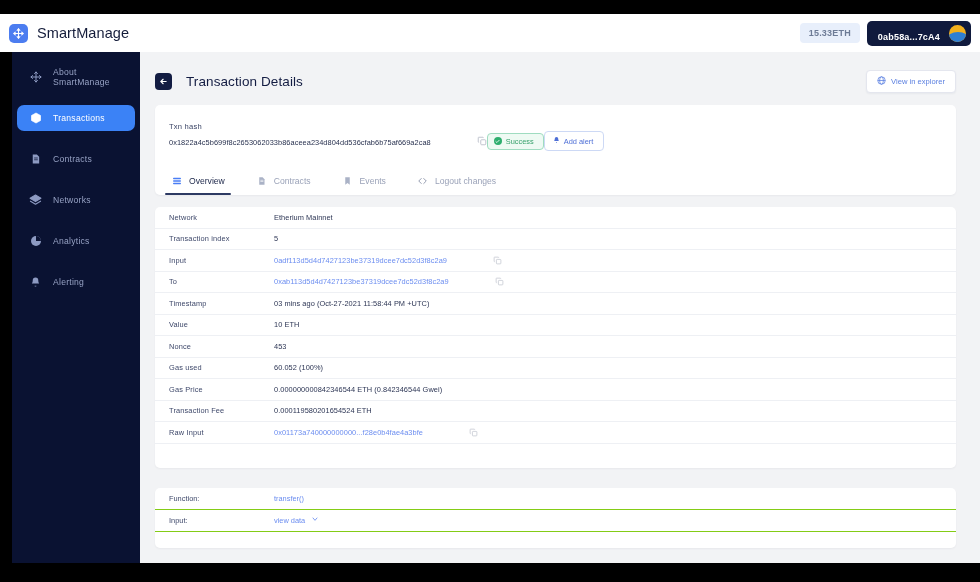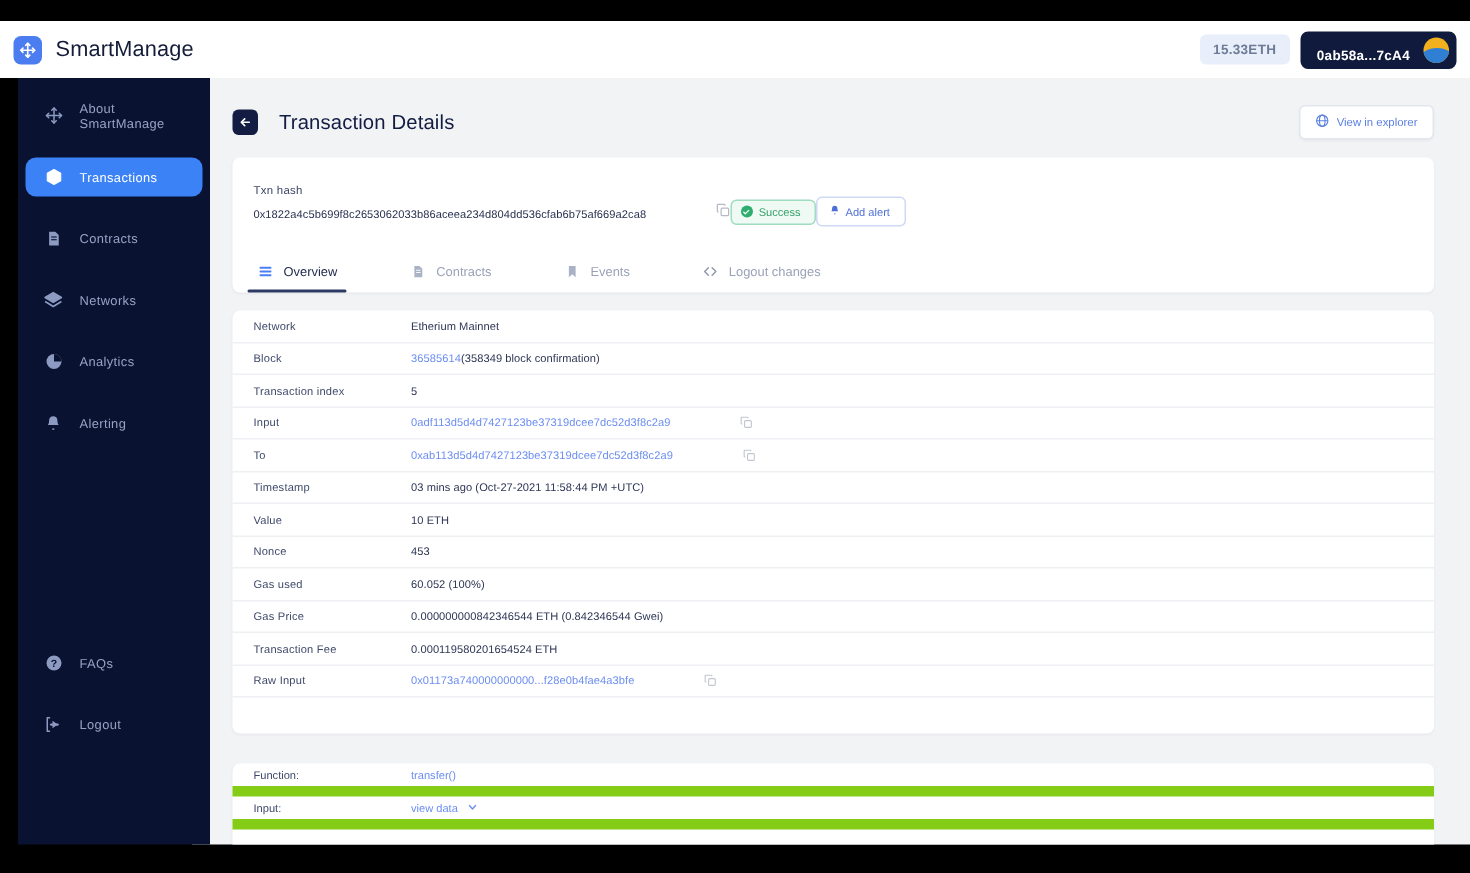--- a/index.html
+++ b/index.html
@@ -135,21 +135,21 @@
     width: 8px; height: 8px; border-radius: 50%; background: #2eae6e;
     display: flex; align-items: center; justify-content: center; flex: none;
   }
   .btn-alert {
     border: 1px solid #cdd9f5; background: #ffffff; border-radius: 4px;
     padding: 4px 10px 4px 8px; display: flex; align-items: center; gap: 4px;
     font-size: 7.4px; color: #4e6fd6; cursor: pointer;
   }
 
   
-  .tabs { display: flex; align-items: center; gap: 44px; padding: 0 14px; border-top: 0; }
+  .tabs { display: flex; align-items: center; gap: 27px; padding: 0 14px; border-top: 0; }
   .tab {
     display: flex; align-items: center; gap: 7px;
     padding: 10px 2px 9px 2px; cursor: pointer;
     font-size: 8.6px; color: #9aa2b8; position: relative;
   }
   .tab.active { color: #222c4e; }
   .tab.active::after {
     content: ""; position: absolute; left: -4px; right: -4px; bottom: 0;
     height: 2px; background: #2d3a63; border-radius: 2px;
   }
@@ -168,21 +168,21 @@
   .dval { font-size: 7.4px; color: #2c3554; letter-spacing: .05px; display: flex; align-items: center; }
   .dval .lnk { color: #6b8df0; }
   .dval .muted { color: #2c3554; }
   .dcopy { margin-left: 38px; opacity: .38; cursor: pointer; display: flex; }
   .drow.wide .dcopy { margin-left: 46px; }
 
   
   .fn-card { margin-top: 20px; padding: 0 0 16px 0; }
   .fn-row {
     display: flex; align-items: center;
-    height: 22px; border-bottom: 7px solid #84cc16; padding: 0 14px;
+    height: 22px; border-bottom: 1px solid #84cc16; padding: 0 14px;
   }
   .fn-key { flex: 0 0 105px; font-size: 7.4px; color: #3e486a; }
   .fn-val { font-size: 7.4px; color: #6b8df0; display: flex; align-items: center; gap: 6px; cursor: pointer; }
 </style>
 </head>
 <body>
 
 <div id="app">
 
   <div class="topbar">
@@ -269,41 +269,20 @@
         <span class="nav-icon">
           <svg width="11" height="12" viewBox="0 0 24 24" fill="#8d9ac2">
             <path d="M12 2a6 6 0 0 0-6 6c0 5-2 7-2 7h16s-2-2-2-7a6 6 0 0 0-6-6z"></path>
             <path d="M10 20a2 2 0 0 0 4 0z"></path>
           </svg>
         </span>
         <span class="nav-label">Alerting</span>
       </div>
     </div>
 
-    <div class="nav-bottom">
-      <div class="nav-item">
-        <span class="nav-icon">
-          <svg width="12" height="12" viewBox="0 0 24 24">
-            <circle cx="12" cy="12" r="10" fill="#8d9ac2"></circle>
-            <text x="12" y="17" font-size="14" text-anchor="middle" fill="#0a1232" font-family="Liberation Sans, sans-serif" font-weight="bold">?</text>
-          </svg>
-        </span>
-        <span class="nav-label">FAQs</span>
-      </div>
-      <div class="nav-item">
-        <span class="nav-icon">
-          <svg width="13" height="12" viewBox="0 0 24 24" fill="none" stroke="#8d9ac2" stroke-width="2" stroke-linecap="round" stroke-linejoin="round">
-            <path d="M7 3H4v18h3"></path>
-            <polygon points="11 7 18 12 11 17" fill="#8d9ac2" stroke="none"></polygon>
-            <line x1="9" y1="12" x2="18" y2="12" stroke-width="3"></line>
-          </svg>
-        </span>
-        <span class="nav-label">Logout</span>
-      </div>
-    </div>
   </div>
 
   <div class="main">
 
     <div class="page-head">
       <span class="back-btn">
         <svg width="9" height="9" viewBox="0 0 24 24" fill="none" stroke="#ffffff" stroke-width="3" stroke-linecap="round" stroke-linejoin="round">
           <line x1="19" y1="12" x2="6" y2="12"></line>
             <polyline points="11 6 5 12 11 18"></polyline>
         </svg>
@@ -397,27 +376,20 @@
 
     <div class="card details-card">
 
       <div class="drow">
         <span class="dkey">Network</span>
         <span class="dval">
             <span class="muted">Etherium Mainnet</span>
           </span>
       </div>
 
-      <div class="drow">
-        <span class="dkey">Block</span>
-        <span class="dval">
-          <span class="lnk">36585614</span>
-          <span class="muted"> (358349 block confirmation)</span>
-        </span>
-      </div>
 
       <div class="drow">
         <span class="dkey">Transaction index</span>
         <span class="dval">
             <span class="muted">5</span>
           </span>
       </div>
 
       <div class="drow wide">
         <span class="dkey">Input</span>

